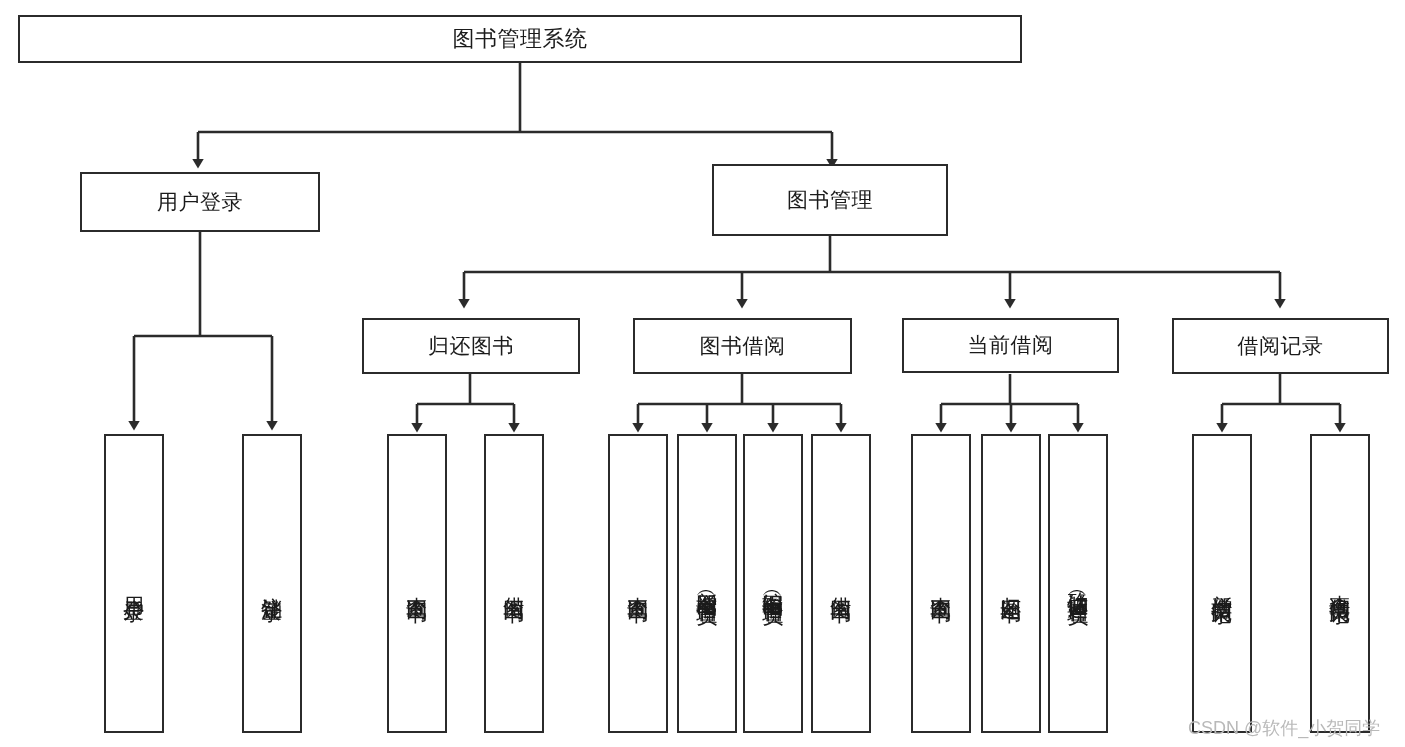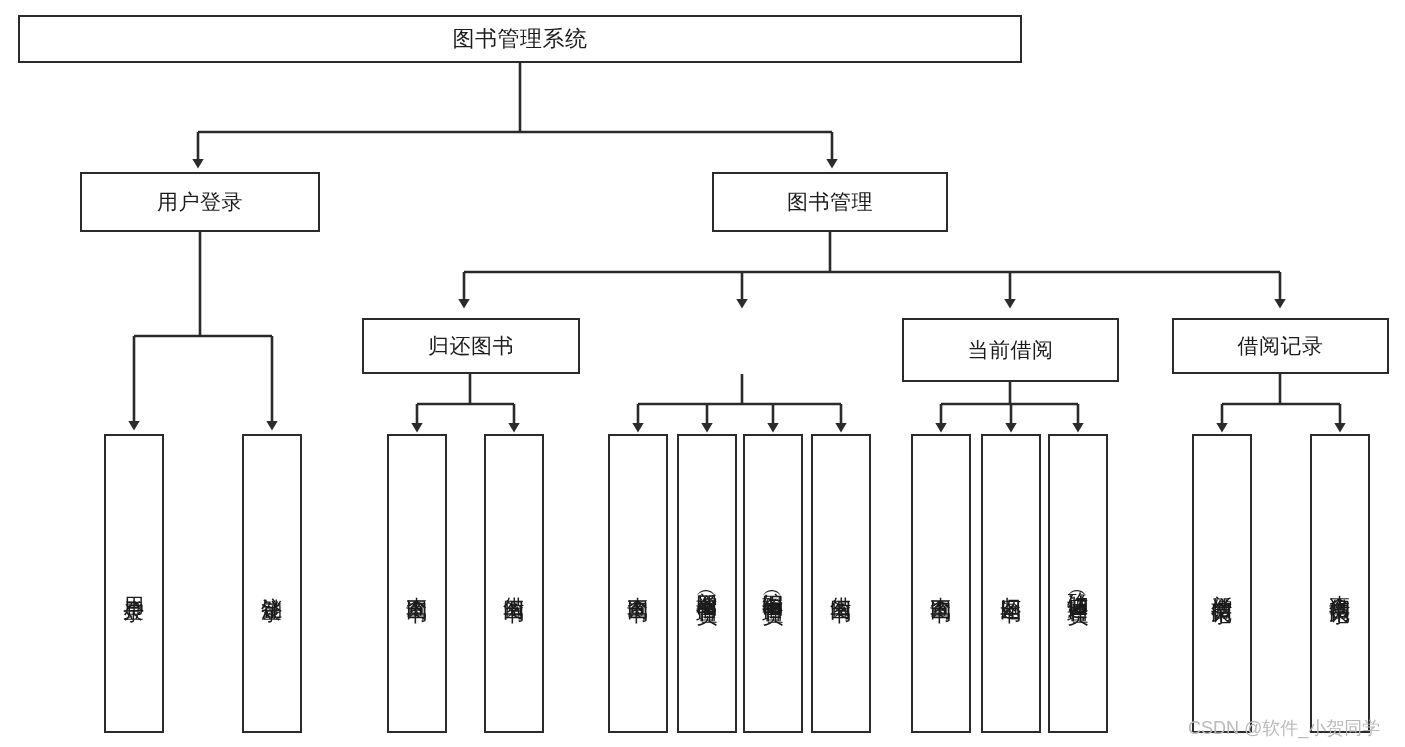--- a/index.html
+++ b/index.html
@@ -130,28 +130,31 @@
     </g>
   </svg>
 
   <div class="node horizontal root" style="left: 18px; top: 15px; width: 1004px; height: 48px;">
     <span class="label">图书管理系统</span>
   </div>
 
   <div class="node horizontal" style="left: 80px; top: 172px; width: 240px; height: 60px;">
     <span class="label">用户登录</span>
   </div>
-  <div class="node horizontal" style="left: 712px; top: 172px; width: 236px; height: 60px;">
+  <div class="node horizontal" style="left: 712px; top: 164px; width: 236px; height: 72px;">
     <span class="label">图书管理</span>
   </div>
 
   <div class="node horizontal" style="left: 362px; top: 318px; width: 218px; height: 56px;">
     <span class="label">归还图书</span>
   </div>
-  <div class="node horizontal" style="left: 902px; top: 318px; width: 217px; height: 64px;">
+  <div class="node horizontal" style="left: 633px; top: 318px; width: 219px; height: 56px;">
+    <span class="label">图书借阅</span>
+  </div>
+  <div class="node horizontal" style="left: 902px; top: 318px; width: 217px; height: 55px;">
     <span class="label">当前借阅</span>
   </div>
   <div class="node horizontal" style="left: 1172px; top: 318px; width: 217px; height: 56px; justify-content: center;">
     <span class="label">借阅记录</span>
   </div>
 
   <div class="node vertical" style="left: 104px; top: 434px; width: 60px; height: 299px;">
     <span class="label">用户登录</span>
   </div>
   <div class="node vertical" style="left: 242px; top: 434px; width: 60px; height: 299px;">

